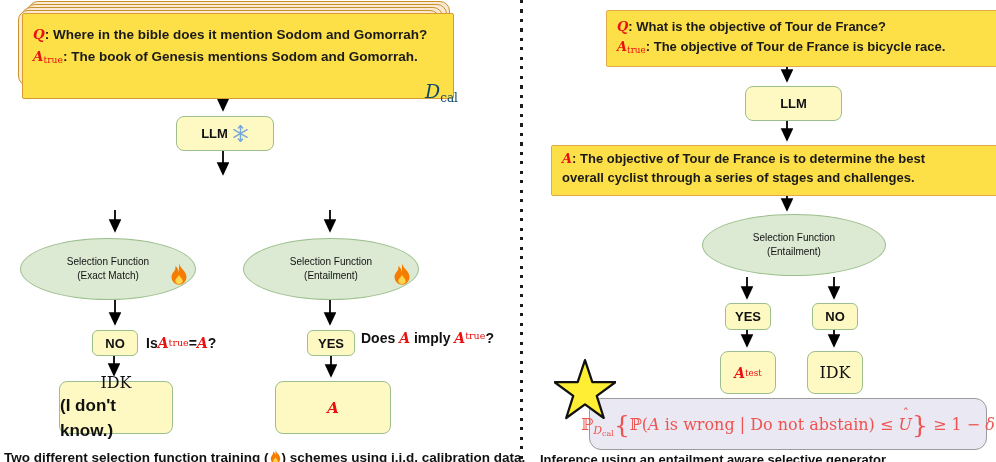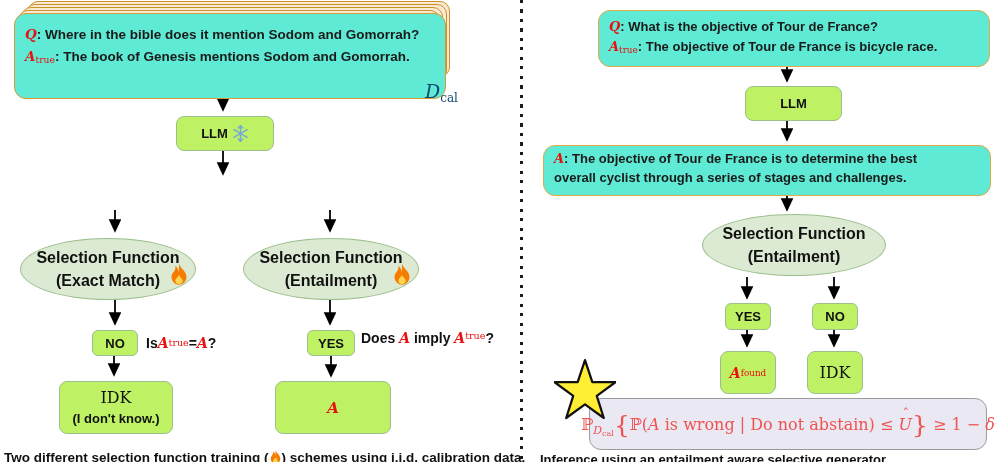--- a/index.html
+++ b/index.html
@@ -1,27 +1,27 @@
 <!DOCTYPE html>
 <html><head>
 <meta charset="utf-8">
 <style>
   html,body{margin:0;padding:0;background:#fff;}
   #canvas{position:relative;width:996px;height:462px;overflow:hidden;background:#ffffff;
           font-family:"Liberation Sans",sans-serif;}
   .abs{position:absolute;}
   
-  .gbox{position:absolute;background:#bef264;border:1.5px solid #9cbf8d;border-radius:8px;
+  .gbox{position:absolute;background:#fef9c3;border:1.5px solid #9cbf8d;border-radius:8px;
         display:flex;align-items:center;justify-content:center;
         font-weight:bold;font-size:13px;color:#111;z-index:2;}
   .ellipse{position:absolute;background:#dcead3;border:1.5px solid #9cbf8d;border-radius:50%;
         display:flex;flex-direction:column;align-items:center;justify-content:center;
-        font-weight:bold;font-size:16px;color:#111;line-height:1.45;z-index:2;}
-  .ocard{position:absolute;background:#5eead4;border:1.8px solid #d79b2f;border-radius:12px;
-        font-weight:bold;font-size:13.5px;color:#1a1a1a;z-index:2;line-height:1.55;}
+        font-weight:normal;font-size:10px;color:#111;line-height:1.45;z-index:2;}
+  .ocard{position:absolute;background:#fde047;border:1.8px solid #d79b2f;border-radius:2px;
+        font-weight:bold;font-size:13.5px;color:#1a1a1a;z-index:2;line-height:1.55;margin-left:8px;}
   .olayer{position:absolute;background:#fce9d4;border:1.8px solid #c8922a;border-radius:10px;z-index:1;}
   
   .m{font-family:"DejaVu Serif",serif;font-style:italic;font-weight:bold;color:#ea1010;}
   .msub{font-family:"DejaVu Serif",serif;font-style:normal;font-weight:normal;color:#ea1010;
         font-size:0.68em;vertical-align:-0.25em;}
   .serif{font-family:"DejaVu Serif",serif;}
   
   .fbox{position:absolute;background:#e9e8f3;border:1.6px solid #9b9b9b;border-radius:12px;
         display:flex;align-items:center;justify-content:center;z-index:2;}
   .formula{font-family:"DejaVu Serif",serif;font-size:16px;color:#ef5350;white-space:nowrap;}
@@ -123,21 +123,21 @@
       <span class="m">A</span>
       <span>?</span>
   </div>
   <div class="gbox" style="left:307px;top:330px;width:46px;height:24px;border-radius:6px;">YES</div>
   <div class="abs" style="left:361px;top:330px;height:25px;display:flex;font-weight:bold;font-size:14px;color:#111;z-index:2;white-space:nowrap;">
     <span>Does </span>&nbsp;<span class="m">A</span>&nbsp;<span> imply </span>&nbsp;<span class="m">A</span><span class="msub">true</span><span>?</span>
   </div>
 
   <div class="gbox" style="left:59px;top:381px;width:112px;height:51px;flex-direction:column;line-height:1.45;">
     <span class="serif" style="font-weight:normal;font-size:16px;">IDK</span>
-    <span style="font-size:13px;">(I don't know.)</span>
+    <span style="font-size:17px;">(I don't know.)</span>
   </div>
   <div class="gbox" style="left:275px;top:381px;width:114px;height:51px;">
     <span class="m" style="font-size:15px;">A</span>
   </div>
 
   <div class="caption" style="left:4px;top:450px;">
     <span>Two different selection function training (</span><svg class="flame" width="13" height="16" viewBox="0 0 16 20">
         <path fill="#f57c00" d="M8 0c1 4 6 6 6 11a6 6 0 0 1-12 0C2 7 6 6 5 2c2 1 2.5 3 3 5z"></path>
         <path fill="#ffd54f" d="M8 9c.8 2 3 3 3 5.2A3.1 3.1 0 0 1 5 14c0-2 2-2.6 3-5z"></path>
       </svg><span>) schemes using i.i.d. calibration data.</span>
@@ -160,21 +160,21 @@
   <div class="ellipse" style="left:702px;top:214px;width:182px;height:60px;">
     <span>Selection Function</span>
     <span>(Entailment)</span>
   </div>
 
   <div class="gbox" style="left:725px;top:303px;width:44px;height:25px;border-radius:6px;">YES</div>
   <div class="gbox" style="left:812px;top:303px;width:44px;height:25px;border-radius:6px;">NO</div>
 
   <div class="gbox" style="left:720px;top:351px;width:54px;height:41px;">
     <span class="m" style="font-size:14px;">A</span>
-      <span class="msub">found</span>
+      <span class="msub">test</span>
   </div>
   <div class="gbox" style="left:807px;top:351px;width:54px;height:41px;">
     <span class="serif" style="font-weight:normal;font-size:16px;">IDK</span>
   </div>
 
   <svg class="abs" style="left:554px;top:358px;z-index:4;" width="62" height="64" viewBox="0 0 60 62">
     <polygon points="30,2 37.1,23.3 59.5,23.4 41.4,36.7 48.2,58.1 30,45 11.8,58.1 18.6,36.7 0.5,23.4 22.9,23.3" fill="#ffee33" stroke="#111" stroke-width="2.2" stroke-linejoin="round"></polygon>
   </svg>
 
   <div class="fbox" style="left:589px;top:398px;width:396px;height:50px;">

